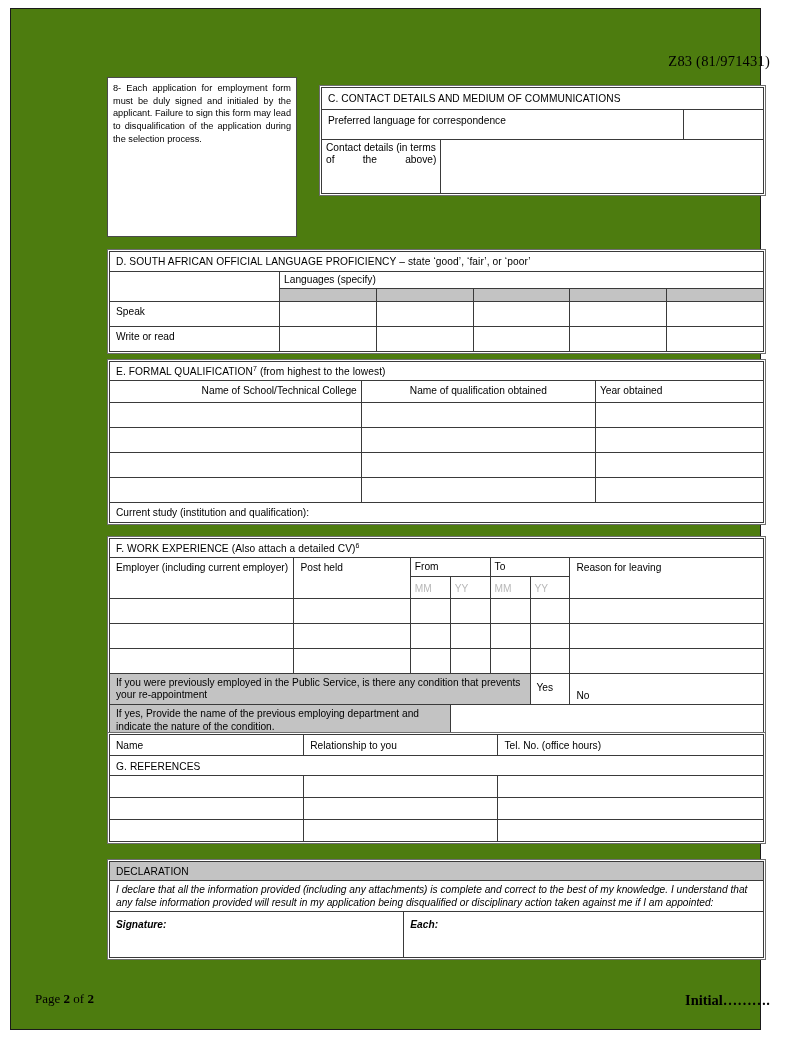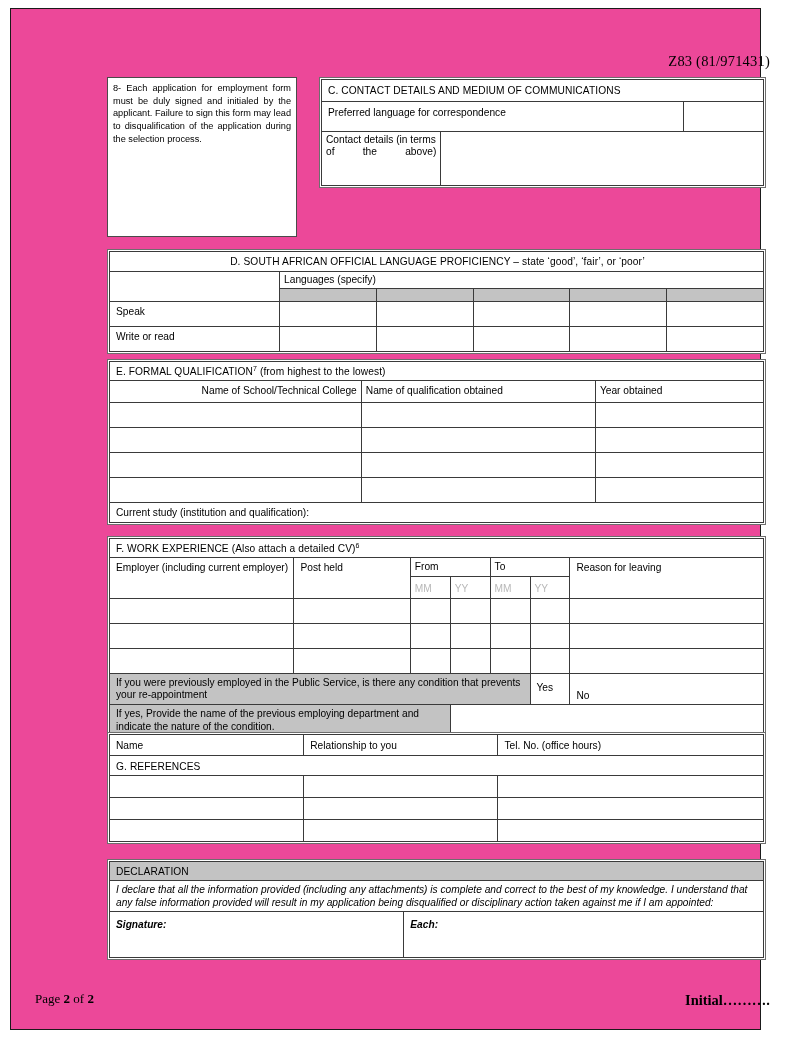--- a/index.html
+++ b/index.html
@@ -18,21 +18,21 @@
 
   
   .page {
     position: absolute;
     left: 10px;
     top: 8px;
     width: 751px;
     height: 1022px;
     border: 1px solid #1a1a1a;
     box-sizing: border-box;
-    background: #ec4899;
+    background: #4d7c0f;
   }
 
   .sheet {
     position: absolute;
     left: 0;
     top: 0;
     width: 785px;
     height: 1022px;
   }
 
@@ -103,21 +103,21 @@
     background: #fff;
   }
   .note-text {
     font-size: 9.2px;
     line-height: 1.38;
     text-align: justify;
     text-align-last: left;
   }
   .secC {
     position: absolute;
-    left: 212px; top: 0;
+    left: 212px; top: 8px;
     width: 447px;
   }
 
   
   .blk { position: absolute; left: 96px; width: 659px; }
   .blkD { top: 240px; }
   .blkE { top: 350px; }
   .blkF { top: 527px; }
   .blkG { top: 723px; }
   .blkDecl { top: 850px; }
@@ -196,21 +196,21 @@
           <colgroup>
             <col style="width:26%">
               <col style="width:14.8%">
               <col style="width:14.8%">
               <col style="width:14.8%">
               <col style="width:14.8%">
               <col style="width:14.8%">
           </colgroup>
           <tbody>
               <tr>
-            <td colspan="6" class="sec-title" style="height:20px;padding-top:4px;padding-left:6px;text-align:center;">D. SOUTH AFRICAN OFFICIAL LANGUAGE PROFICIENCY – state ‘good’, ‘fair’, or ‘poor’</td>
+            <td colspan="6" class="sec-title" style="height:20px;padding-top:4px;padding-left:6px;">D. SOUTH AFRICAN OFFICIAL LANGUAGE PROFICIENCY – state ‘good’, ‘fair’, or ‘poor’</td>
           </tr>
           <tr>
             <td rowspan="2" style="height:15px;"></td>
             <td colspan="5" class="ctr" style="height:15px;padding-top:2px;">Languages (specify)</td>
           </tr>
           <tr>
             <td class="gray" style="height:13px;"></td>
             <td class="gray" style="height:13px;"></td>
             <td class="gray" style="height:13px;"></td>
             <td class="gray" style="height:13px;"></td>
@@ -244,21 +244,21 @@
             <col style="width:38.5%">
               <col style="width:35.8%">
               <col style="width:25.7%">
           </colgroup>
           <tbody>
               <tr>
             <td colspan="3" class="sec-title" style="height:19px;padding-top:4px;padding-left:6px;"><span>E. FORMAL QUALIFICATION</span><sup>7</sup><span> (from highest to the lowest)</span></td>
           </tr>
           <tr>
             <td style="height:22px;padding-top:4px;padding-left:6px;text-align:right;">Name of School/Technical College</td>
-            <td class="ctr" style="padding-top:4px;">Name of qualification obtained</td>
+            <td class="ctr" style="padding-top:4px;text-align:center;">Name of qualification obtained</td>
             <td class="ctr" style="padding-top:4px;">Year obtained</td>
           </tr>
           <tr>
             <td style="height:25px;"></td>
             <td></td>
             <td></td>
           </tr>
           <tr>
             <td style="height:25px;"></td>
             <td></td>

